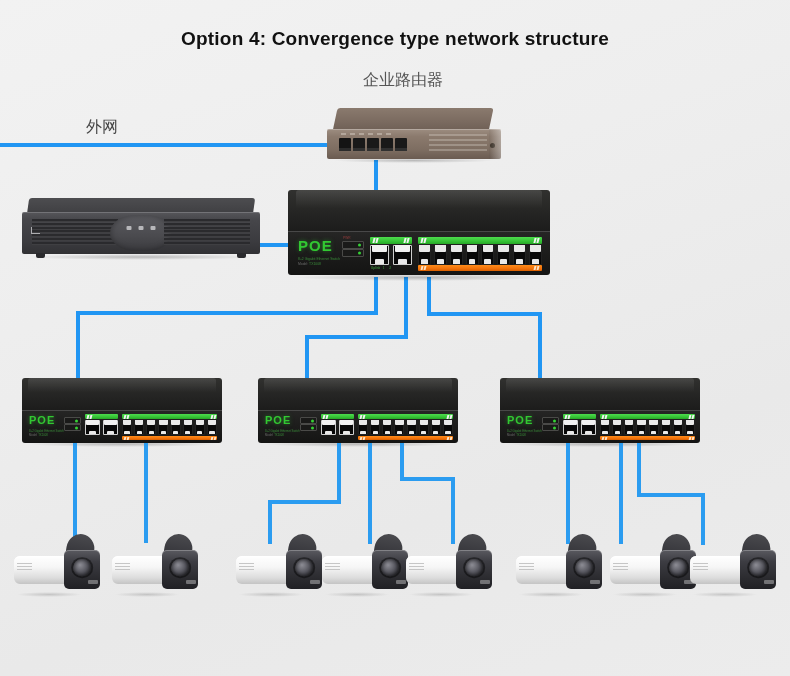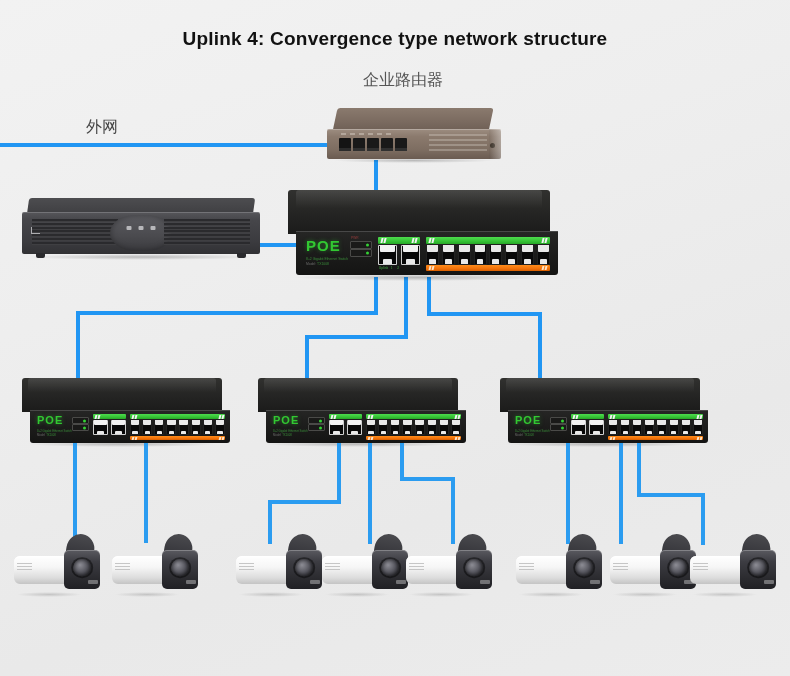--- a/index.html
+++ b/index.html
@@ -107,21 +107,21 @@
     position:absolute;left:0;top:0;width:100%;
     background:linear-gradient(180deg,#31312f 0%,#232322 60%,#1b1b1a 100%);
     border-radius:3px 3px 0 0;
   }
   .sw-top:before{
     content:"";position:absolute;left:3%;top:0;width:94%;height:40%;
     background:linear-gradient(180deg,rgba(255,255,255,.11),rgba(255,255,255,0));
     border-radius:3px 3px 0 0;
   }
   .sw-face{
-    position:absolute;left:8px;width:100%;
+    position:absolute;left:0;width:100%;
     background:linear-gradient(180deg,#262625 0%,#1d1d1c 45%,#141413 100%);
     border-radius:0 0 3px 3px;
     box-shadow:inset 0 1px 0 rgba(255,255,255,.16);
     overflow:hidden;
   }
   .sw-shadow{position:absolute;left:2%;width:96%;
     background:radial-gradient(ellipse at center,rgba(0,0,0,.22),rgba(0,0,0,0) 70%);}
   .poe-logo{
     position:absolute;color:#32c832;font-weight:bold;letter-spacing:1px;
     font-family:"Liberation Sans",sans-serif;
@@ -204,21 +204,21 @@
   .cam-shadow{
     position:absolute;left:4%;bottom:-2%;width:72%;height:8%;
     background:radial-gradient(ellipse at center,rgba(0,0,0,.16),rgba(0,0,0,0) 70%);
   }
 </style>
 </head>
 <body>
 
 <div id="stage">
 
-  <div class="title">Uplink 4: Convergence type network structure</div>
+  <div class="title">Option 4: Convergence type network structure</div>
 
   <div class="cable h" style="left:0;top:143px;width:348px;"></div>
 
   <div class="cable v" style="left:374px;top:160px;height:36px;"></div>
 
   <div class="cable h" style="left:255px;top:243px;width:44px;"></div>
 
   <div class="cable v" style="left:374px;top:277px;height:37px;"></div>
   <div class="cable h" style="left:76px;top:311px;width:302px;"></div>
   <div class="cable v" style="left:76px;top:311px;height:70px;"></div>

